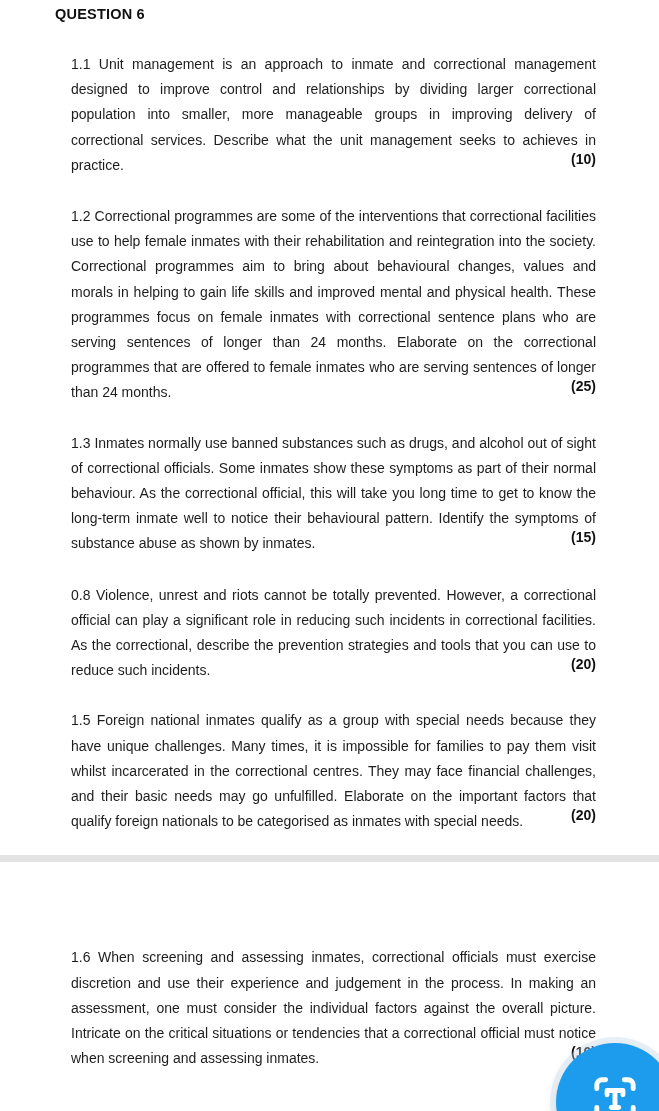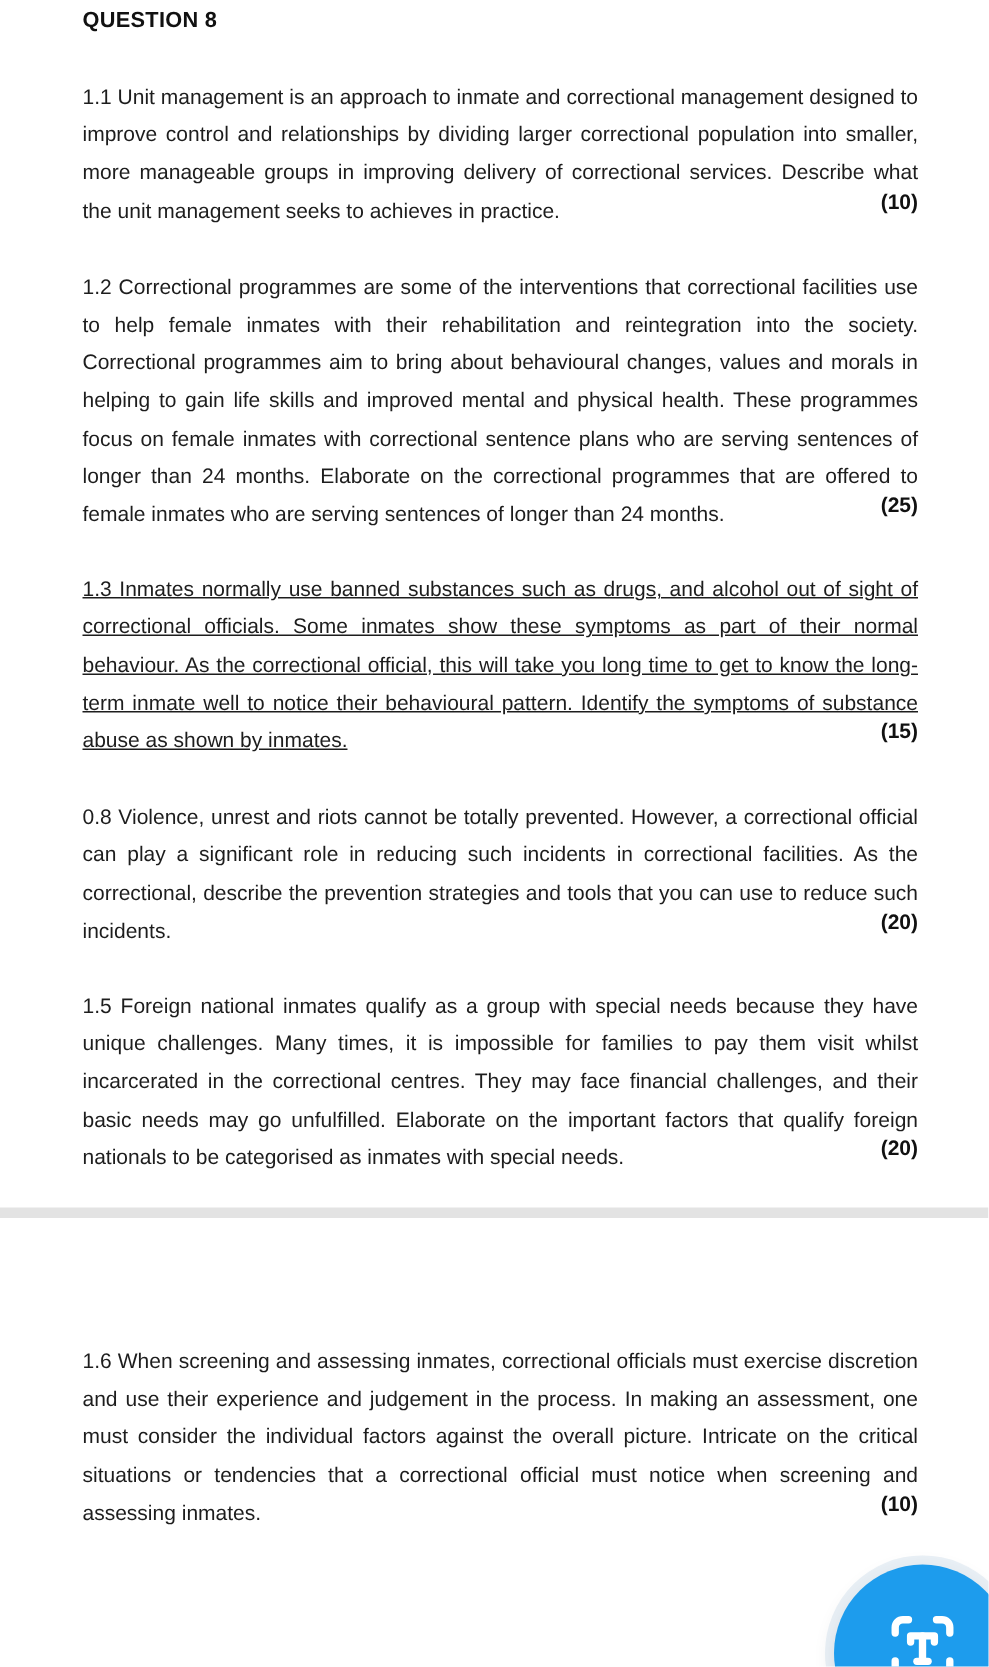--- a/index.html
+++ b/index.html
@@ -20,36 +20,36 @@
     margin: 0;
     padding-top: 6px;
     font-size: 14.5px;
     line-height: 17px;
     font-weight: bold;
     letter-spacing: 0.2px;
     color: #111;
   }
   .q {
     position: relative;
-    margin: 0;
+    margin: 16px;
     text-align: justify;
     font-size: 14px;
     line-height: 25.2px;
     color: #1d1d1d;
   }
   .q .marks {
     position: absolute;
     right: 0;
     bottom: 6px;
     font-weight: bold;
     color: #111;
   }
   .mt-q1 { margin-top: 29px; }
   .mt-q2 { margin-top: 26px; }
-  .mt-q3 { margin-top: 25px; text-decoration: underline; }
+  .mt-q3 { margin-top: 25px; }
   .mt-q4 { margin-top: 26px; }
   .mt-q5 { margin-top: 25px; }
   .page-divider {
     height: 7px;
     background: #e3e3e3;
     margin: 21px -47px 0 -55px;
   }
   .mt-q6 { margin-top: 83px; }
   .fab {
     position: absolute;
@@ -72,21 +72,21 @@
     height: 56px;
     margin-top: -8px;
     display: block;
   }
 </style>
 </head>
 <body>
 
 <div class="page">
 
-  <h1 class="heading">QUESTION 8</h1>
+  <h1 class="heading">QUESTION 6</h1>
 
   <p class="q mt-q1"><span>1.1 Unit management is an approach to inmate and correctional management designed to improve control and relationships by dividing larger correctional population into smaller, more manageable groups in improving delivery of correctional services. Describe what the unit management seeks to achieves in practice.</span><span class="marks">(10)</span></p>
 
   <p class="q mt-q2"><span>1.2 Correctional programmes are some of the interventions that correctional facilities use to help female inmates with their rehabilitation and reintegration into the society. Correctional programmes aim to bring about behavioural changes, values and morals in helping to gain life skills and improved mental and physical health. These programmes focus on female inmates with correctional sentence plans who are serving sentences of longer than 24 months. Elaborate on the correctional programmes that are offered to female inmates who are serving sentences of longer than 24 months.</span><span class="marks">(25)</span></p>
 
   <p class="q mt-q3"><span>1.3 Inmates normally use banned substances such as drugs, and alcohol out of sight of correctional officials. Some inmates show these symptoms as part of their normal behaviour. As the correctional official, this will take you long time to get to know the long-term inmate well to notice their behavioural pattern. Identify the symptoms of substance abuse as shown by inmates.</span><span class="marks">(15)</span></p>
 
   <p class="q mt-q4"><span>0.8 Violence, unrest and riots cannot be totally prevented. However, a correctional official can play a significant role in reducing such incidents in correctional facilities. As the correctional, describe the prevention strategies and tools that you can use to reduce such incidents.</span><span class="marks">(20)</span></p>
 
   <p class="q mt-q5"><span>1.5 Foreign national inmates qualify as a group with special needs because they have unique challenges. Many times, it is impossible for families to pay them visit whilst incarcerated in the correctional centres. They may face financial challenges, and their basic needs may go unfulfilled. Elaborate on the important factors that qualify foreign nationals to be categorised as inmates with special needs.</span><span class="marks">(20)</span></p>

